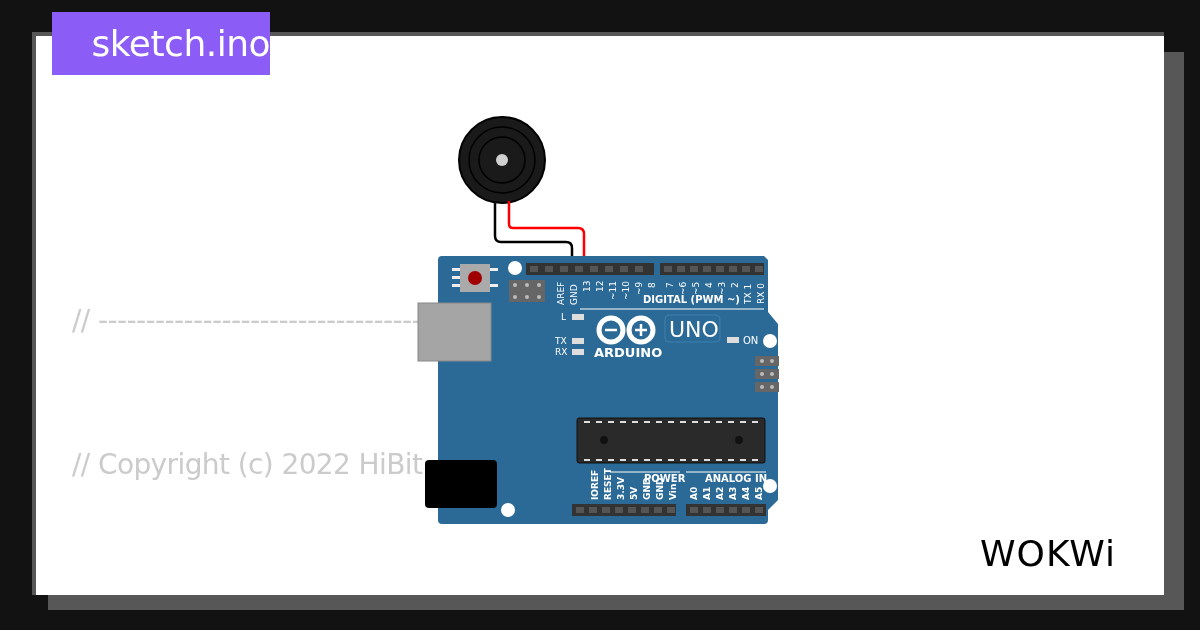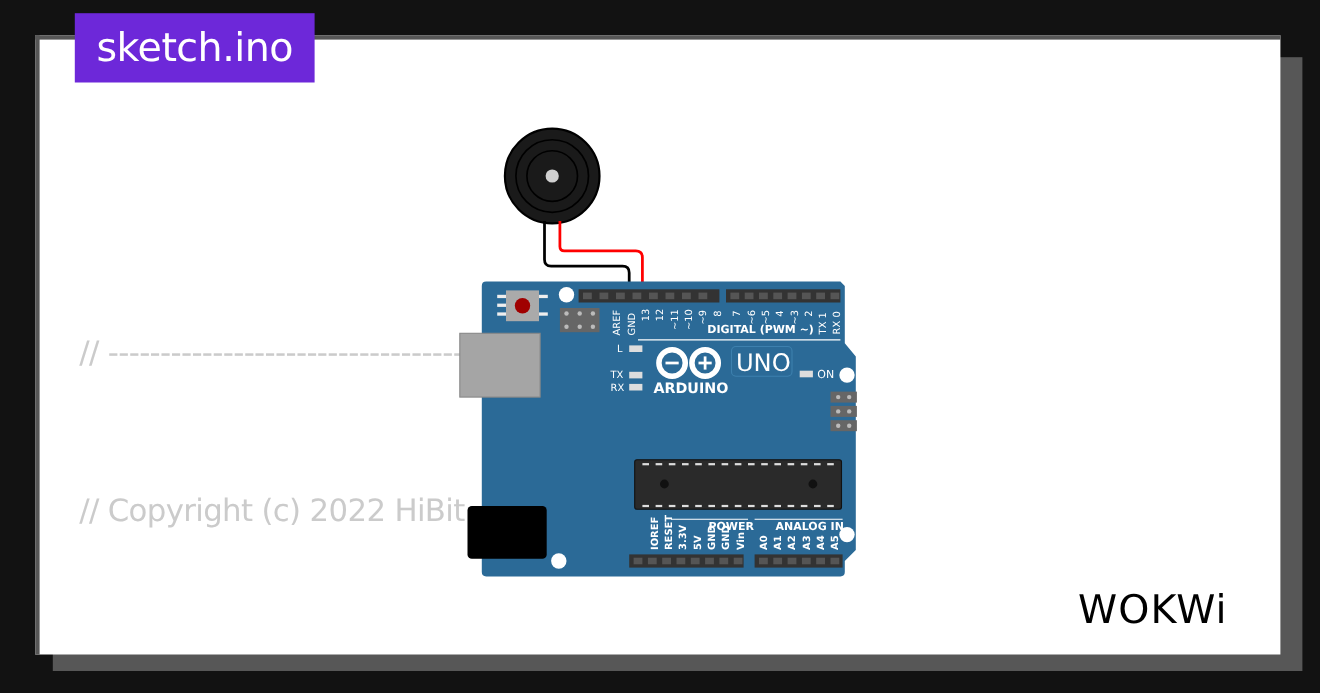--- a/index.html
+++ b/index.html
@@ -1,19 +1,19 @@
 <!DOCTYPE html>
 <html><head>
 <meta charset="utf-8">
 <style>
   html, body { margin:0; padding:0; }
   body { width:1200px; height:630px; background:#121212; position:relative; overflow:hidden; font-family:"DejaVu Sans", sans-serif; }
   .shadow { position:absolute; left:48px; top:52px; width:1136px; height:558px; background:#575757; }
   .panel { position:absolute; left:32px; top:32px; width:1128px; height:559px; background:#ffffff; border:4px solid #575757; border-right:none; border-bottom:none; overflow:hidden; }
-  .tab { position:absolute; left:68px; top:12px; width:218px; height:63px; background:#6d28d9; color:#ffffff; font-family:"DejaVu Sans", sans-serif; font-size:36px; line-height:63px; text-align:center; z-index:5; letter-spacing:-0.5px; }
+  .tab { position:absolute; left:52px; top:12px; width:218px; height:63px; background:#8b5cf6; color:#ffffff; font-family:"DejaVu Sans", sans-serif; font-size:36px; line-height:63px; text-align:right; z-index:5; letter-spacing:-0.5px; }
   .code { position:absolute; left:36px; top:165px; margin:0; font-family:"DejaVu Sans", sans-serif; font-size:28px; color:#cbcbcb; line-height:48px; white-space:pre; letter-spacing:-0.6px; }
   .code .ln { display:block; height:48px; }
   .diagram { position:absolute; left:0; top:0; width:1200px; height:630px; z-index:3; pointer-events:none; }
   .diagram * { pointer-events:auto; }
   .logo { position:absolute; left:978px; top:528px; z-index:4; }
 </style>
 </head>
 <body>
 
 <div class="shadow"></div>

